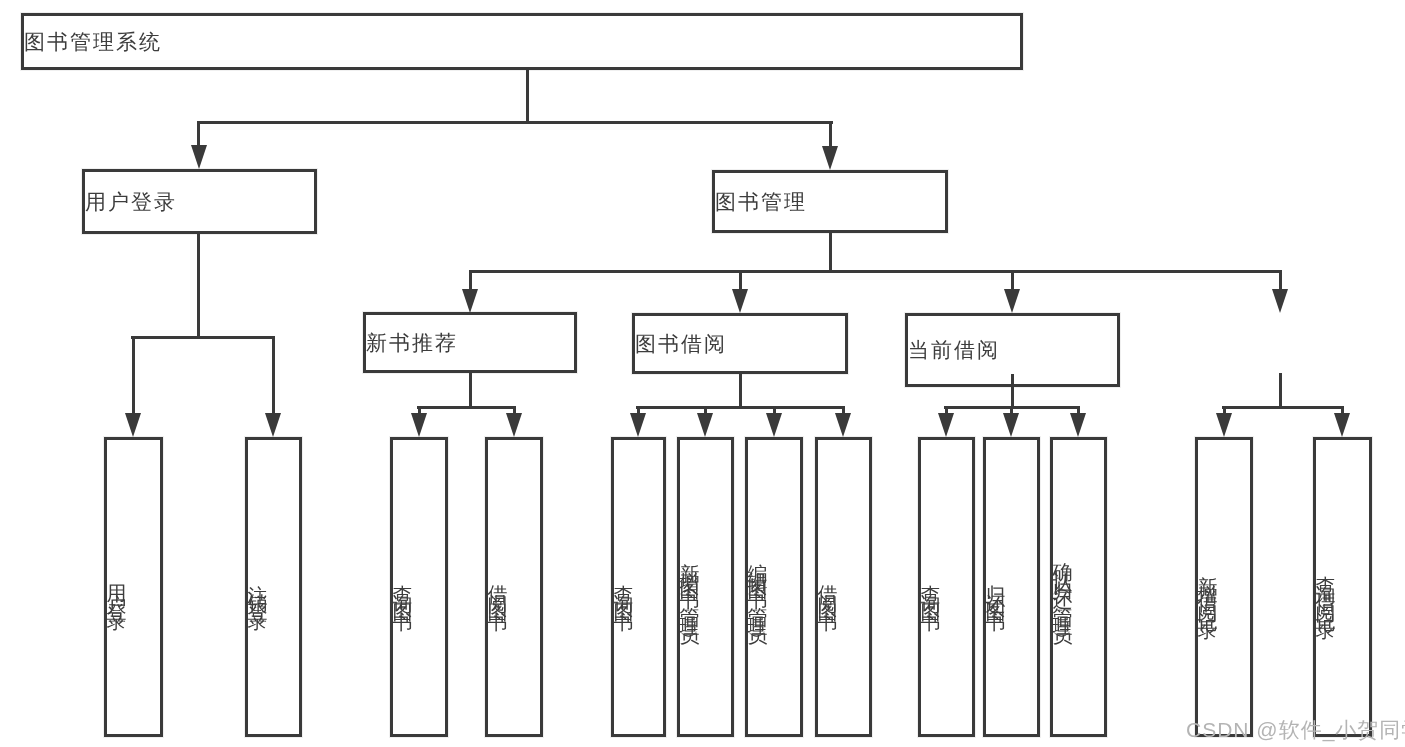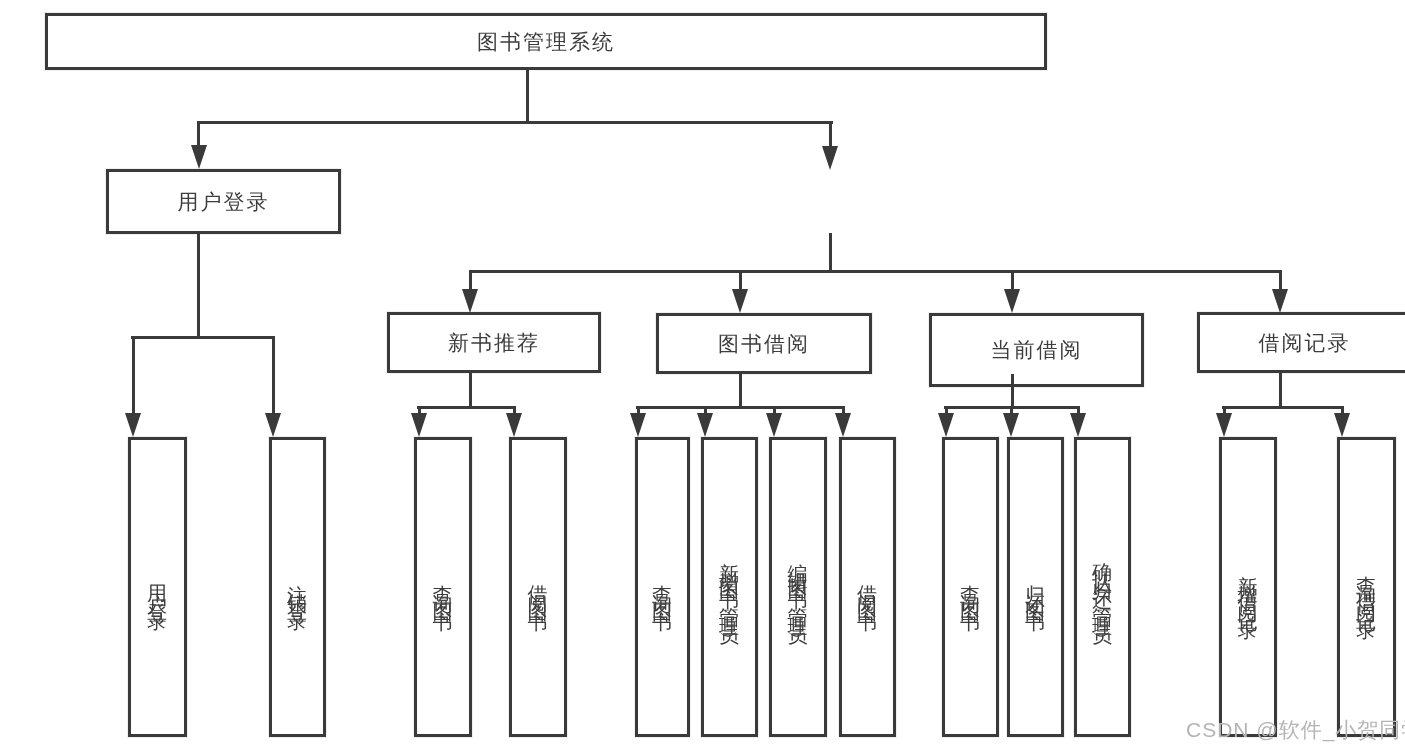--- a/index.html
+++ b/index.html
@@ -11,24 +11,22 @@
     font-family: "Liberation Sans", sans-serif;
     overflow: hidden;
   }
   .box {
     position: absolute;
     box-sizing: border-box;
     border: 3px solid #3a3a3a;
     background: #ffffff;
     display: flex;
     align-items: center;
-    justify-content: center;
     color: #3d3d3d;
     box-shadow: 0 0 0 1px rgba(0,0,0,0.06);
-    margin-left: 24px;
   }
   .hlabel {
     font-size: 21px;
     letter-spacing: 2px;
     white-space: nowrap;
     color: #3d3d3d;
   }
   .vlabel {
     writing-mode: vertical-rl;
     text-orientation: mixed;
@@ -70,20 +68,23 @@
   <div class="vline" style="left:526px; top:70px; height:52px;"></div>
   <div class="hline" style="left:197px; top:121px; width:636px;"></div>
   <div class="vline" style="left:197px; top:121px; height:26px;"></div>
   <div class="arrow" style="left:191px; top:145px;"></div>
   <div class="vline" style="left:829px; top:121px; height:27px;"></div>
   <div class="arrow" style="left:822px; top:146px;"></div>
 
   <div class="box" style="left:82px; top:169px; width:235px; height:65px;">
     <span class="hlabel">用户登录</span>
   </div>
+  <div class="box" style="left:712px; top:170px; width:236px; height:63px;">
+    <span class="hlabel">图书管理</span>
+  </div>
 
   <div class="vline" style="left:197px; top:234px; height:105px;"></div>
   <div class="hline" style="left:131px; top:336px; width:144px;"></div>
   <div class="vline" style="left:132px; top:336px; height:79px;"></div>
   <div class="arrow" style="left:125px; top:413px;"></div>
   <div class="vline" style="left:272px; top:336px; height:79px;"></div>
   <div class="arrow" style="left:265px; top:413px;"></div>
 
   <div class="vline" style="left:829px; top:233px; height:40px;"></div>
   <div class="hline" style="left:469px; top:270px; width:813px;"></div>
@@ -97,23 +98,20 @@
   <div class="arrow" style="left:1272px; top:289px;"></div>
 
   <div class="box" style="left:632px; top:313px; width:216px; height:61px;">
     <span class="hlabel">图书借阅</span>
   </div>
   <div class="box" style="left:363px; top:312px; width:214px; height:61px;">
     <span class="hlabel">新书推荐</span>
   </div>
   <div class="box" style="left:905px; top:313px; width:215px; height:74px;">
     <span class="hlabel">当前借阅</span>
-  </div>
-  <div class="box" style="left:1173px; top:312px; width:215px; height:61px;">
-    <span class="hlabel">借阅记录</span>
   </div>
 
   <div class="vline" style="left:469px; top:373px; height:36px;"></div>
   <div class="hline" style="left:417px; top:406px; width:99px;"></div>
   <div class="vline" style="left:418px; top:406px; height:10px;"></div>
   <div class="arrow" style="left:411px; top:413px;"></div>
   <div class="vline" style="left:513px; top:406px; height:10px;"></div>
   <div class="arrow" style="left:506px; top:413px;"></div>
 
   <div class="vline" style="left:739px; top:374px; height:35px;"></div>

